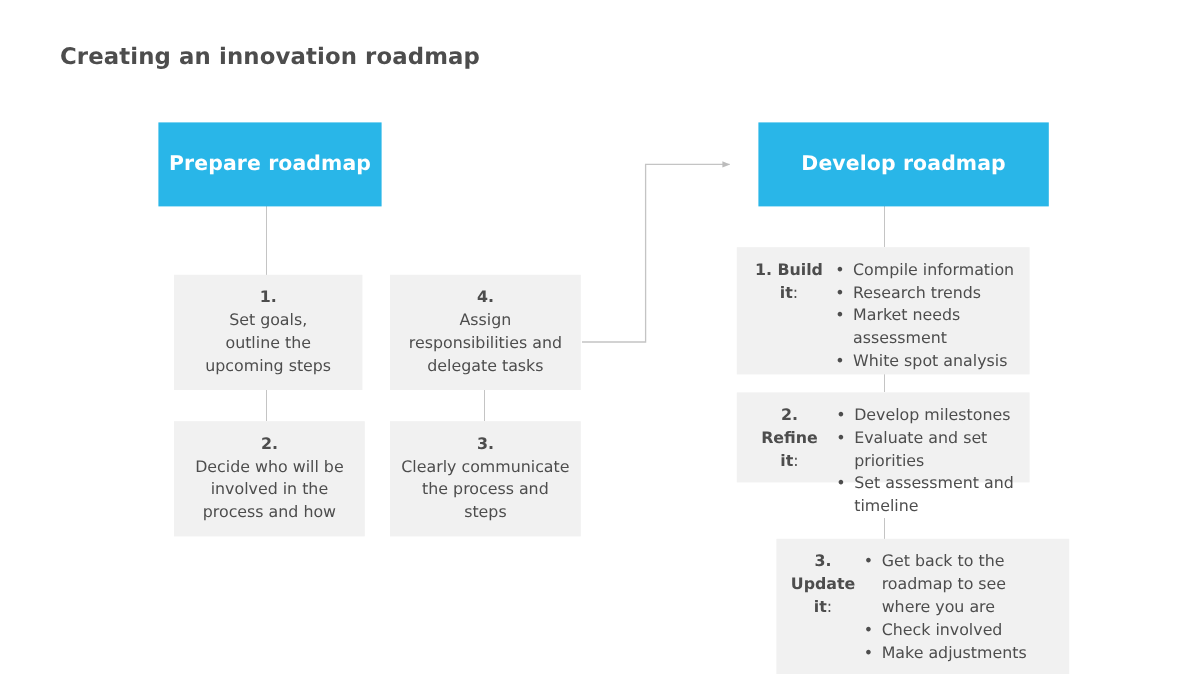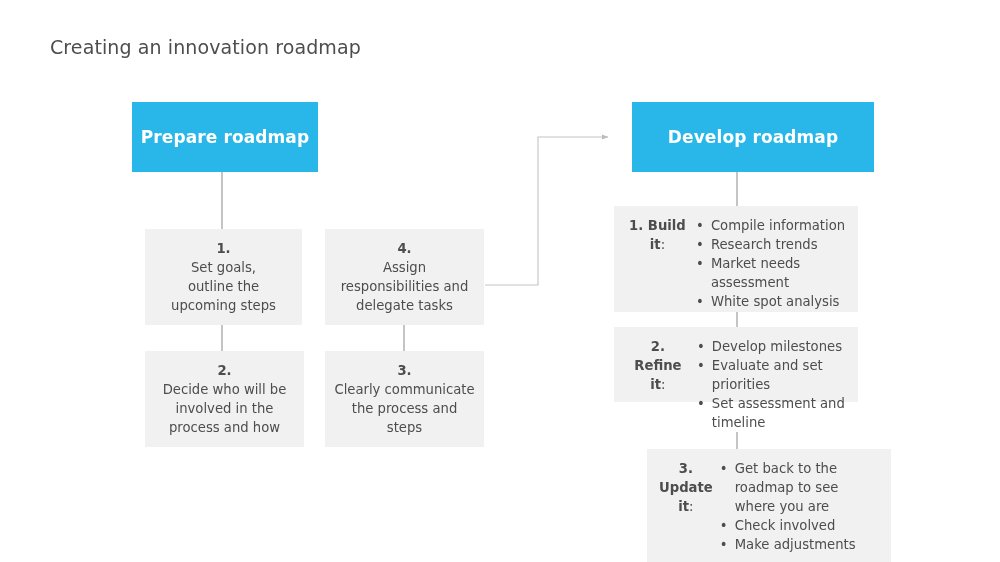--- a/index.html
+++ b/index.html
@@ -27,21 +27,21 @@
     width: 1000px;
     height: 562px;
     pointer-events: none;
   }
 
   .page-title {
     position: absolute;
     left: 50px;
     top: 36px;
     font-size: 19px;
-    font-weight: normal;
+    font-weight: bold;
     color: #4d4d4d;
     letter-spacing: 0.1px;
     white-space: nowrap;
   }
 
   .node {
     position: absolute;
     box-sizing: border-box;
   }
 

